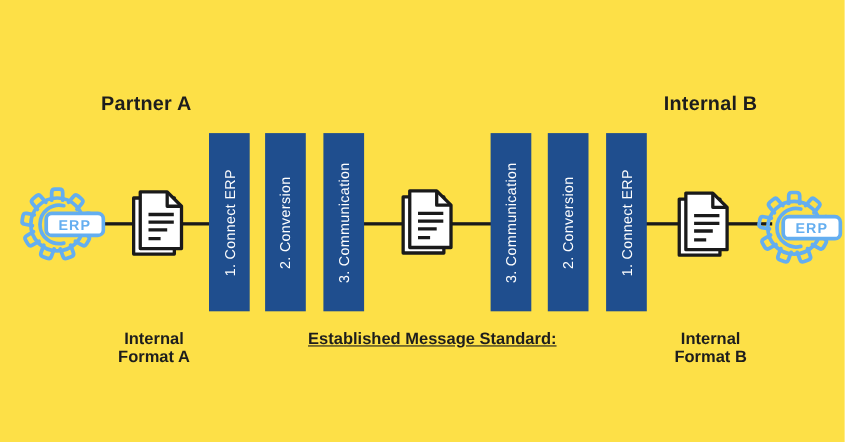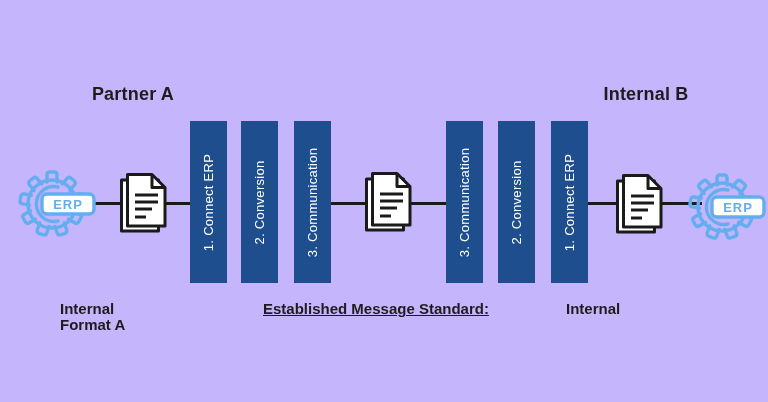--- a/index.html
+++ b/index.html
@@ -1,17 +1,17 @@
 <!DOCTYPE html>
 <html><head>
 <meta charset="utf-8">
 <style>
   html,body{margin:0;padding:0;background:#fff;}
   .canvas{
-    position:relative;width:768px;height:402px;background:#c4b5fd;overflow:hidden;
+    position:relative;width:768px;height:402px;background:#fde047;overflow:hidden;
     font-family:"Liberation Sans",sans-serif;color:#1d1d1d;
   }
   .heading{
     position:absolute;top:84px;width:160px;text-align:center;
     font-size:18px;font-weight:bold;color:#1d1d1d;letter-spacing:.2px;
   }
   .heading.pa{left:53px;}
   .heading.pb{left:566px;}
   .hline{position:absolute;top:202px;height:3px;background:#1a1a1a;z-index:1;}
   .seg1{left:88px;width:104px;}
@@ -27,21 +27,21 @@
   }
   .b1{left:190px;} .b2{left:241px;} .b3{left:294px;}
   .b4{left:446px;} .b5{left:498px;} .b6{left:551px;}
   .icon{position:absolute;z-index:2;line-height:0;}
   .gear-left{left:18px;top:168px;}
   .gear-right{left:688px;top:171px;}
   .doc-left{left:118px;top:171px;}
   .doc-center{left:363px;top:170px;}
   .doc-right{left:614px;top:172px;}
   .caption{
-    position:absolute;top:301px;font-size:15px;font-weight:bold;
+    position:absolute;top:301px;text-align:center;font-size:15px;font-weight:bold;
     line-height:16px;color:#1d1d1d;
   }
   .cap-a{left:60px;width:160px;}
   .cap-center{left:263px;width:260px;text-decoration:underline;}
   .cap-b{left:566px;width:160px;}
   .erp-text{font-family:"Liberation Sans",sans-serif;font-size:13px;font-weight:bold;letter-spacing:1px;}
 </style>
 </head>
 <body>
 
@@ -160,15 +160,16 @@
 
   <div class="caption cap-a">
     <div>Internal</div>
     <div>Format A</div>
   </div>
   <div class="caption cap-center">
     <div>Established Message Standard:</div>
   </div>
   <div class="caption cap-b">
     <div>Internal</div>
+    <div>Format B</div>
   </div>
 
 </div>
 
 </body></html>

